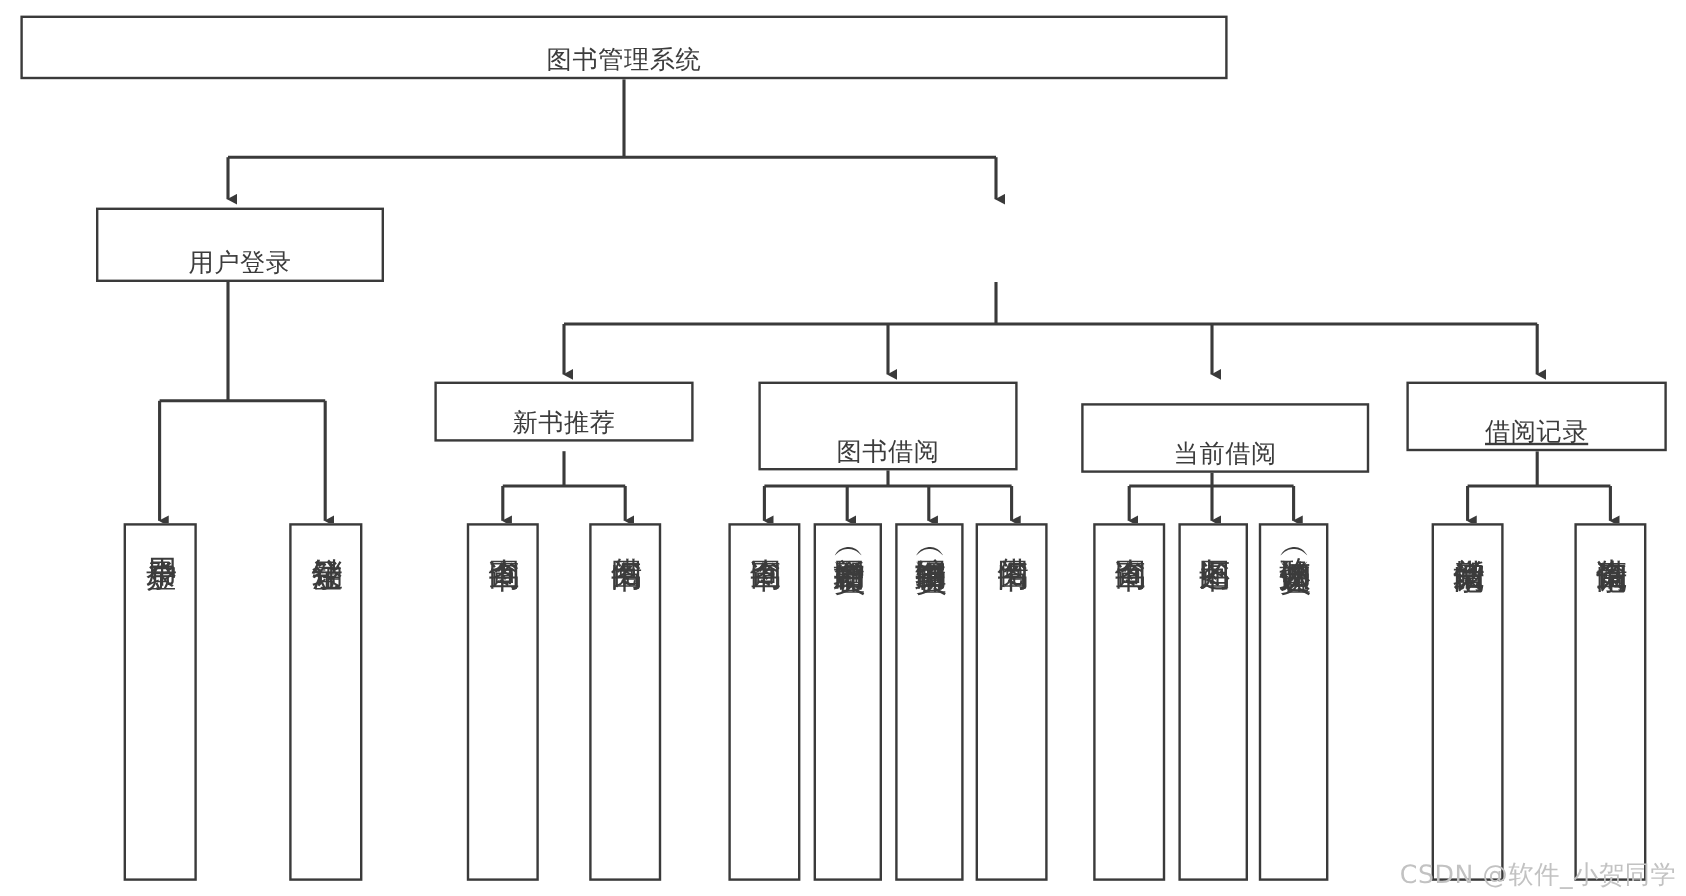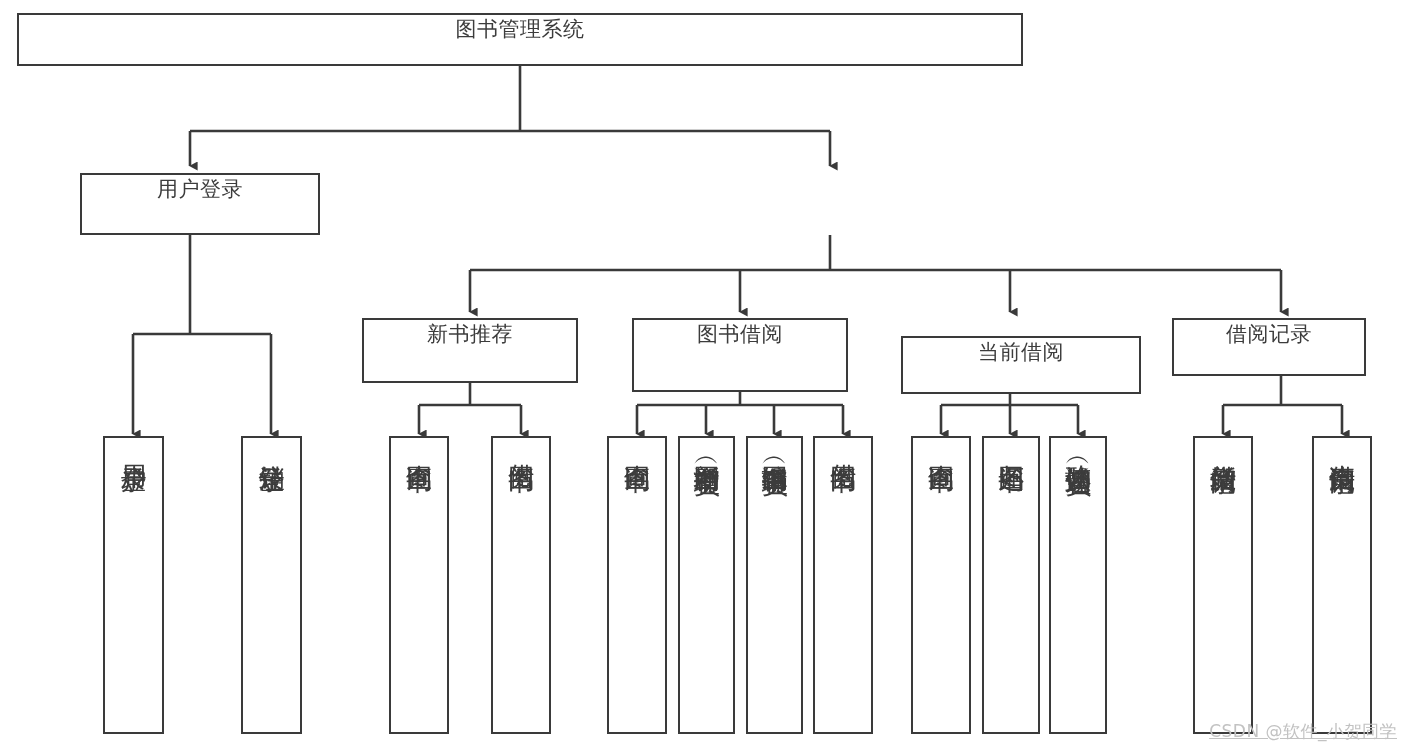--- a/index.html
+++ b/index.html
@@ -21,21 +21,21 @@
     top: 0;
     width: 1405px;
     height: 747px;
   }
   .node {
     position: absolute;
     box-sizing: border-box;
     background: #ffffff;
     border: 2px solid #3a3a3a;
     display: flex;
-    align-items: flex-start;
+    align-items: flex-end;
     justify-content: center;
     color: #3c3c3c;
   }
   .node.h {
     font-size: 21px;
     letter-spacing: 0.5px;
   }
   .node.v {
     align-items: flex-start;
     justify-content: center;
@@ -47,26 +47,25 @@
     font-size: 26px;
     line-height: 1.06;
     letter-spacing: 1px;
     color: #3c3c3c;
     white-space: nowrap;
   }
   .watermark {
     position: absolute;
     right: 8px;
     bottom: 4px;
-    font-size: 17px;
+    font-size: 21px;
     color: #c2c2c2;
     letter-spacing: 0.5px;
     white-space: nowrap;
     pointer-events: none;
-    text-decoration: underline;
   }
 </style>
 </head>
 <body>
 
 <div id="canvas">
 
   <svg id="edges" viewBox="0 0 1405 747">
     <defs>
       <marker id="arrow" markerWidth="10" markerHeight="10" refX="4.5" refY="7.6" orient="auto" markerUnits="userSpaceOnUse">
@@ -118,30 +117,30 @@
   </svg>
 
   <div class="node h" style="left:17px; top:13px; width:1006px; height:53px;">
     <span>图书管理系统</span>
   </div>
 
   <div class="node h" style="left:80px; top:173px; width:240px; height:62px;">
     <span>用户登录</span>
   </div>
 
-  <div class="node h" style="left:362px; top:318px; width:216px; height:65px;">
+  <div class="node h" style="left:362px; top:318px; width:216px; height:50px;">
     <span>新书推荐</span>
   </div>
   <div class="node h" style="left:632px; top:318px; width:216px; height:74px;">
     <span>图书借阅</span>
   </div>
   <div class="node h" style="left:901px; top:336px; width:240px; height:58px;">
     <span>当前借阅</span>
   </div>
-  <div class="node h" style="left:1172px; top:318px; width:194px; height:58px;">
+  <div class="node h" style="left:1172px; top:318px; width:217px; height:58px;text-decoration:underline;">
     <span>借阅记录</span>
   </div>
 
   <div class="node v" style="left:103px; top:436px; width:61px; height:298px;">
     <span class="vtext">用户登录</span>
   </div>
   <div class="node v" style="left:241px; top:436px; width:61px; height:298px;">
     <span class="vtext">注销登录</span>
   </div>
 

